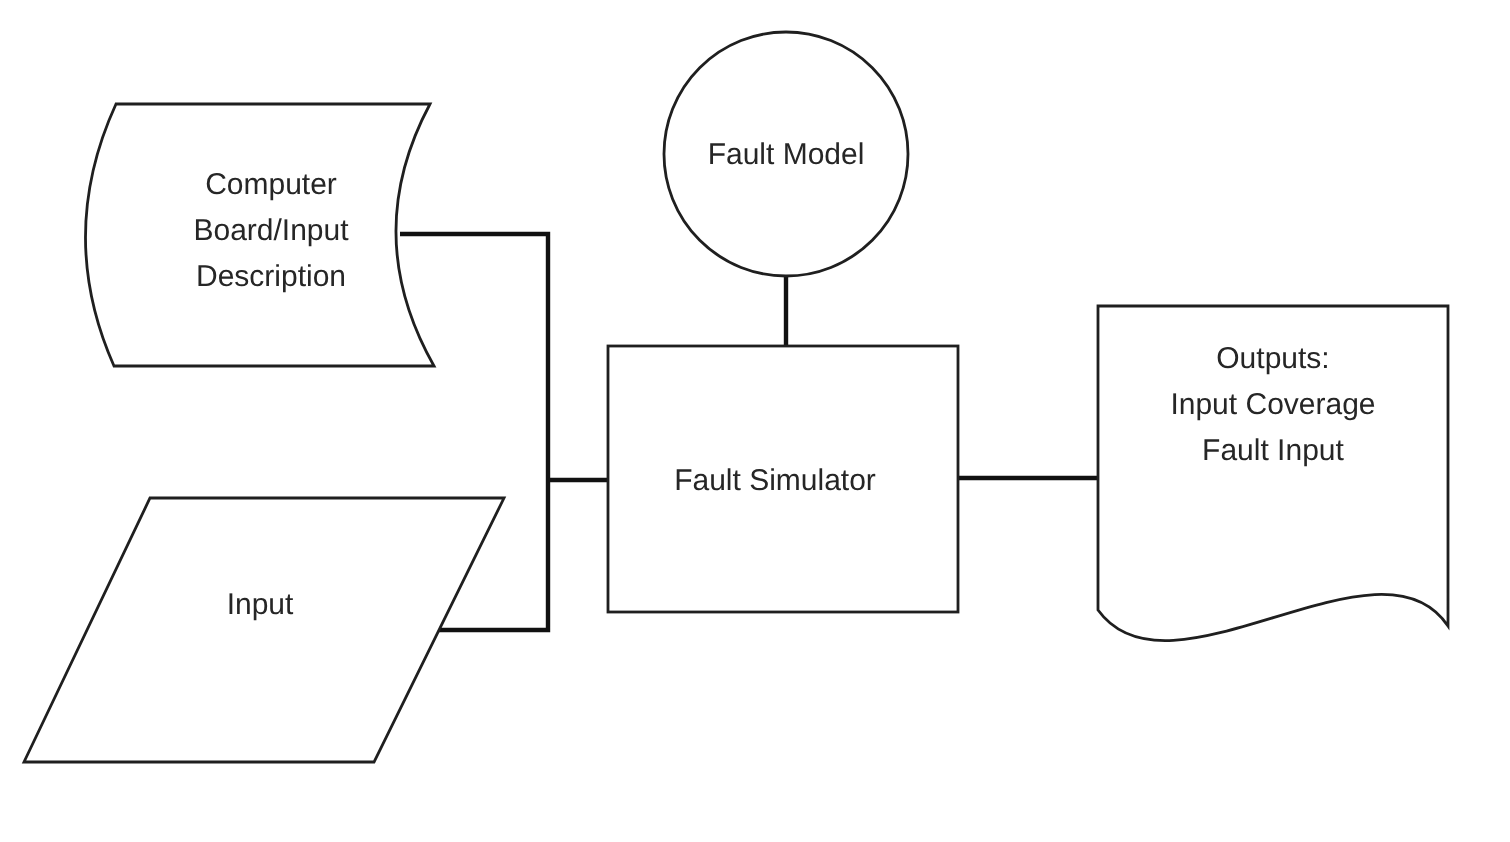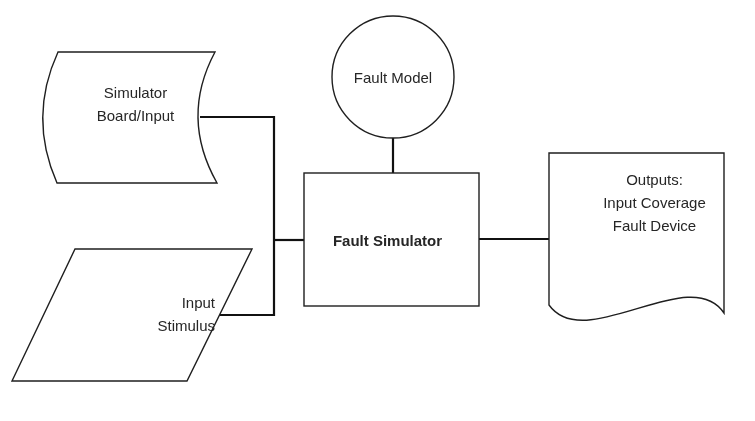--- a/index.html
+++ b/index.html
@@ -63,36 +63,36 @@
     <path class="shape" d="M75,249 L252,249 L187,381 L12,381 Z"></path>
 
     <circle class="shape" cx="393" cy="77" r="61"></circle>
 
     <rect class="shape" x="304" y="173" width="175" height="133"></rect>
 
     <path class="shape" d="M549,153 L549,305 C585,355 690,262 724,313 L724,153 Z"></path>
   </svg>
 
   <div class="node-label" style="left:48px; top:81px; width:175px;">
-    <div>Simulator</div>
+    <div>Computer</div>
     <div>Board/Input</div>
+    <div>Description</div>
   </div>
 
   <div class="node-label" style="left:333px; top:66px; width:120px;">
     <div>Fault Model</div>
   </div>
 
-  <div class="node-label" style="left:45px; top:291px; width:170px;text-align:right;">
+  <div class="node-label" style="left:45px; top:291px; width:170px;">
     <div>Input</div>
-    <div>Stimulus</div>
   </div>
 
-  <div class="node-label" style="left:304px; top:229px; width:167px;font-weight:bold;">
+  <div class="node-label" style="left:304px; top:229px; width:167px;">
     <div>Fault Simulator</div>
   </div>
 
-  <div class="node-label" style="left:549px; top:168px; width:175px;margin-left:18px;">
+  <div class="node-label" style="left:549px; top:168px; width:175px;">
     <div>Outputs:</div>
     <div>Input Coverage</div>
-    <div>Fault Device</div>
+    <div>Fault Input</div>
   </div>
 
 </div>
 
 </body></html>

